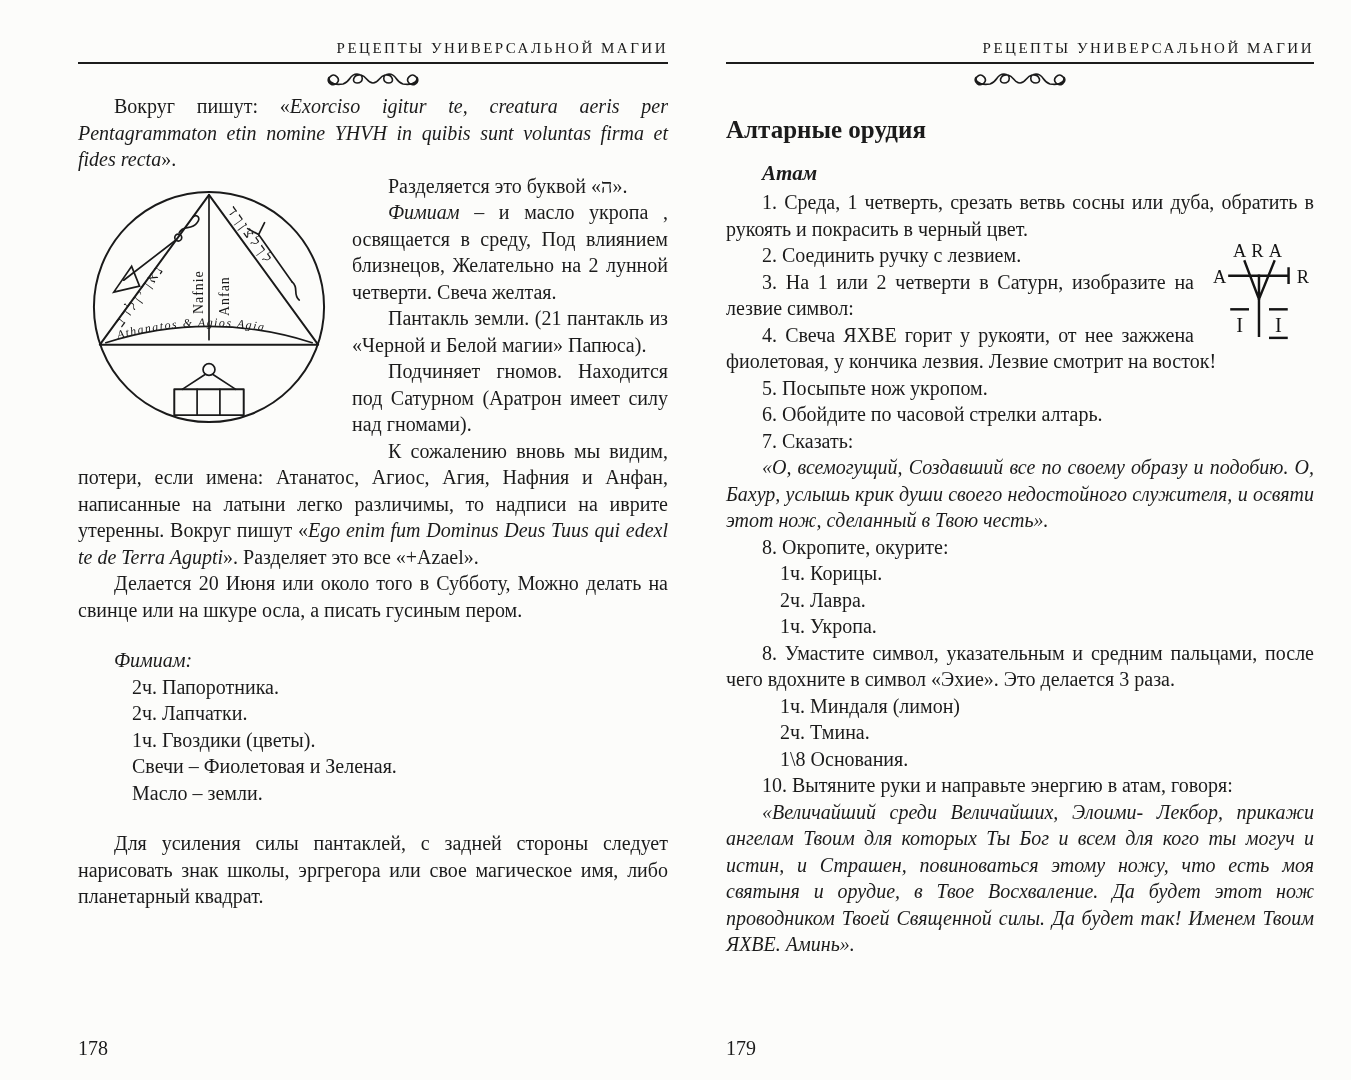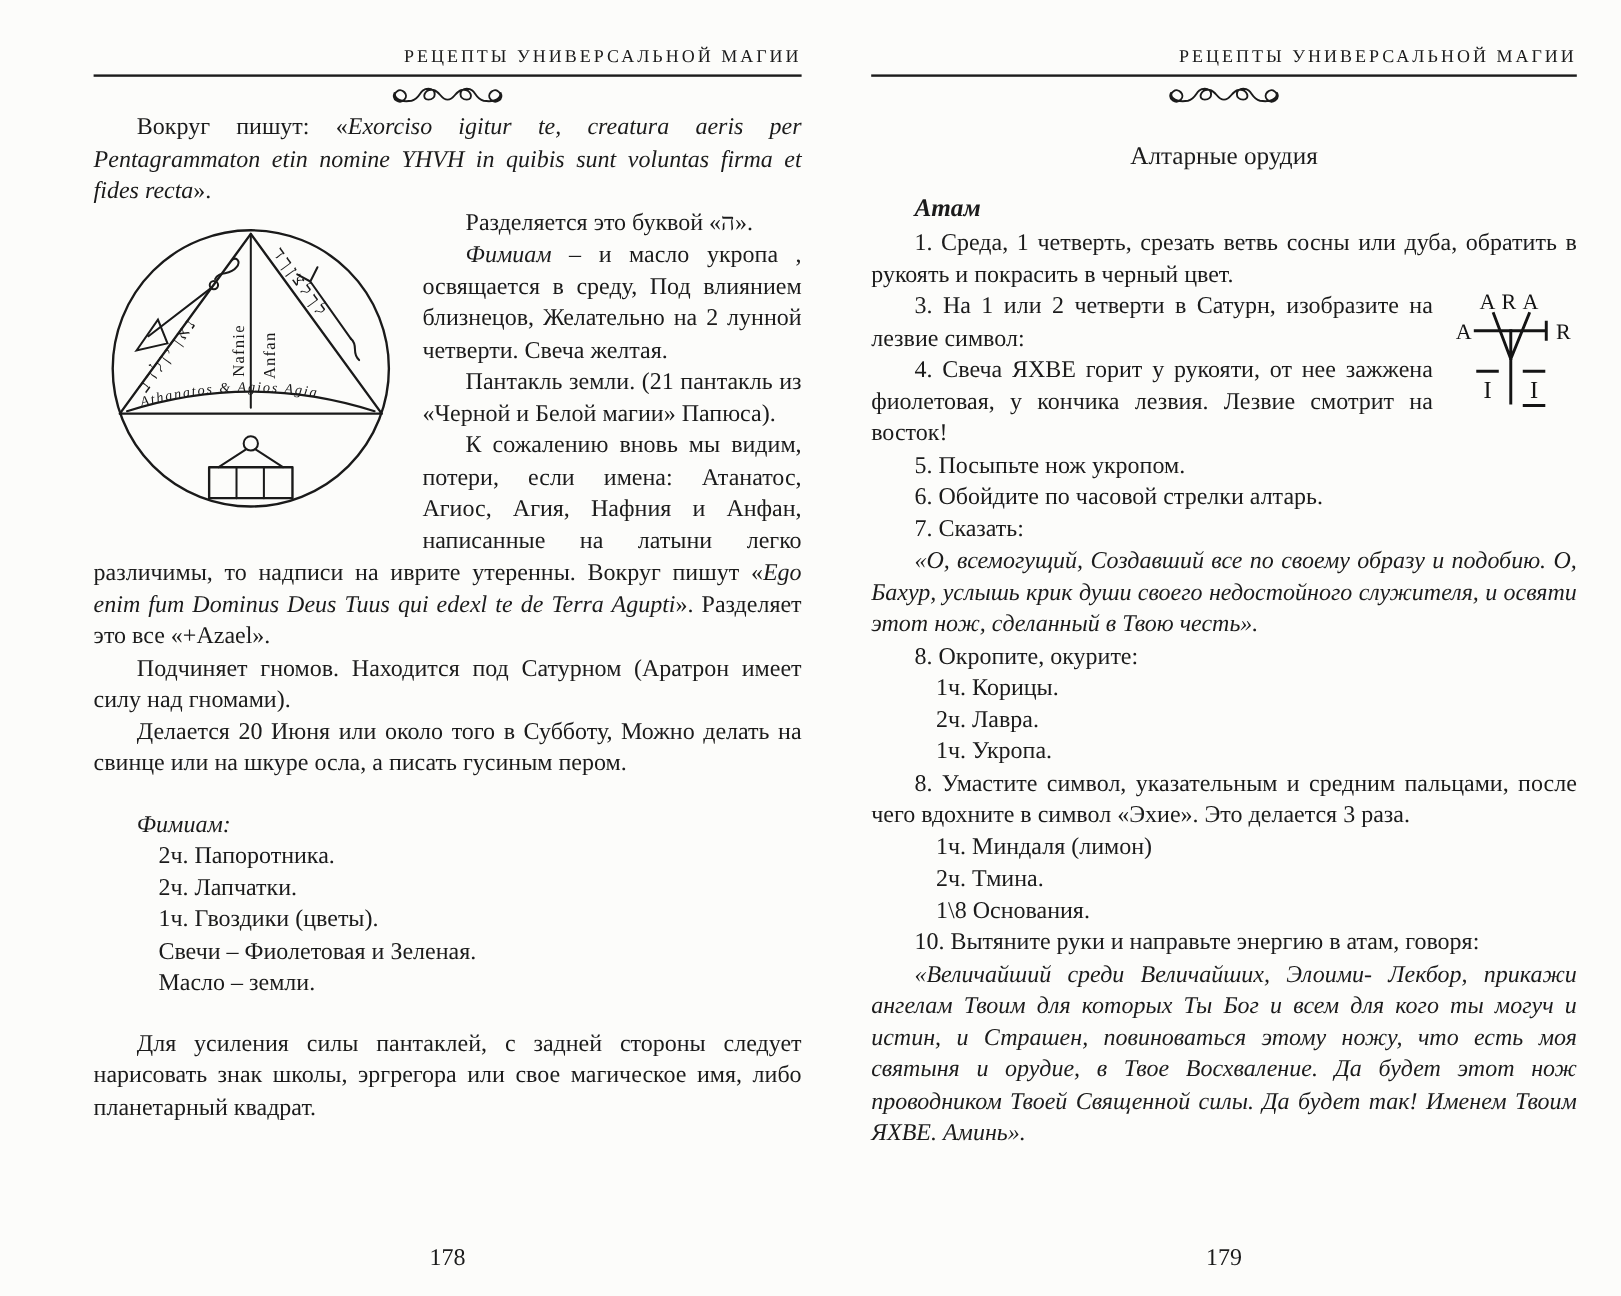--- a/index.html
+++ b/index.html
@@ -42,39 +42,39 @@
   .dg-thin{stroke:#1a1a1a;fill:none;stroke-width:1.7;stroke-linecap:round;}
   .dg-name{font-size:14px;fill:#1a1a1a;letter-spacing:1px;}
   .dg-heb{font-size:15px;fill:#1a1a1a;letter-spacing:3px;}
   .dg-arc{font-size:12px;font-style:italic;fill:#1a1a1a;letter-spacing:1.5px;}
 
   .fimiam-block{margin-top:24px;clear:both;}
   .list-item{padding-left:54px;text-align:left;}
   .final-para{margin-top:24px;}
 
   .section-title{
-    text-align:center;font-weight:normal;font-size:21px;
+    text-align:left;font-weight:bold;font-size:25px;
     margin:24px 0 16px 0;text-indent:0;
   }
   .subsection{
     font-weight:bold;font-style:italic;font-size:21px;
     text-indent:36px;margin-bottom:3px;text-align:left;
   }
   .symbol-float{
     float:right;
     width:108px;height:102px;
     margin:0 0 4px 12px;
   }
   .sym-line{stroke:#141414;stroke-width:2.4;fill:none;stroke-linecap:square;}
   .sym-text{font-size:18px;fill:#141414;}
   .sym-i{font-size:20px;fill:#141414;}
 
   .folio{
     position:absolute;left:0;right:0;bottom:20px;
-    text-align:center;font-size:20px;text-indent:0;
+    text-align:left;font-size:20px;text-indent:0;
   }
 </style>
 </head>
 <body>
 
 <div class="spread">
 
   <div class="page page-left">
     <div class="running-head">РЕЦЕПТЫ УНИВЕРСАЛЬНОЙ МАГИИ</div>
     <hr class="head-rule">
@@ -112,22 +112,22 @@
         <circle class="dg-thin" cx="130" cy="188" r="6"></circle>
         <path class="dg-thin" d="M126,193 L103,208 M134,193 L157,208"></path>
         <rect class="dg" x="95" y="208" width="70" height="26"></rect>
         <path class="dg-thin" d="M118,208 L118,234 M141,208 L141,234"></path>
       </g>
     </svg>
 
     <p class="indent">Разделяется это буквой «ה».</p>
     <p class="indent"><span class="it">Фимиам</span><span> – и масло укропа , освящается в среду, Под влиянием близнецов, Желательно на 2 лунной четверти. Свеча желтая.</span></p>
     <p class="indent">Пантакль земли. (21 пантакль из «Черной и Белой магии» Папюса).</p>
+    <p class="indent">Подчиняет гномов. Находится под Сатурном (Аратрон имеет силу над гномами).</p>
     <p class="indent"><span>К сожалению вновь мы видим, потери, если имена: Атанатос, Агиос, Агия, Нафния и Анфан, написанные на латыни легко различимы, то надписи на иврите утеренны. Вокруг пишут «</span><span class="it">Ego enim fum Dominus Deus Tuus  qui edexl te de Terra Agupti</span><span>». Разделяет это все «+Azael».</span></p>
-    <p class="indent">Подчиняет гномов. Находится под Сатурном (Аратрон имеет силу над гномами).</p>
     <p class="indent">Делается 20 Июня или около того в Субботу, Можно делать на свинце или на шкуре осла, а писать гусиным пером.</p>
 
     <div class="fimiam-block">
       <p class="indent it nojust">Фимиам:</p>
       <p class="list-item">2ч. Папоротника.</p>
       <p class="list-item">2ч. Лапчатки.</p>
       <p class="list-item">1ч. Гвоздики (цветы).</p>
       <p class="list-item">Свечи – Фиолетовая и Зеленая.</p>
       <p class="list-item">Масло – земли.</p>
     </div>
@@ -157,20 +157,21 @@
       <text class="sym-text" x="88" y="40">R</text>
       <path class="sym-line" d="M22,33 L80,33 M80,26 L80,40"></path>
       <path class="sym-line" d="M37,19 L51,56 M66,19 L51,56 M51,33 L51,92"></path>
       <path class="sym-line" d="M24,66 L40,66"></path>
       <text class="sym-i" x="32" y="88" text-anchor="middle">I</text>
       <path class="sym-line" d="M62,66 L78,66"></path>
       <text class="sym-i" x="70" y="88" text-anchor="middle">I</text>
       <path class="sym-line" d="M62,94 L78,94"></path>
     </svg>
 
+    <p class="indent">2. Соединить ручку с лезвием.</p>
     <p class="indent">3. На 1 или 2 четверти в Сатурн, изобразите на лезвие символ:</p>
     <p class="indent">4. Свеча ЯХВЕ горит у рукояти, от нее зажжена фиолетовая, у кончика лезвия. Лезвие смотрит на восток!</p>
     <p class="indent">5. Посыпьте нож укропом.</p>
     <p class="indent">6. Обойдите по часовой стрелки алтарь.</p>
     <p class="indent">7. Сказать:</p>
     <p class="indent it">«О, всемогущий, Создавший все по своему образу и подобию. О, Бахур, услышь крик души своего недостойного служителя, и освяти этот нож, сделанный в Твою честь».</p>
     <p class="indent">8. Окропите, окурите:</p>
     <p class="list-item">1ч. Корицы.</p>
     <p class="list-item">2ч. Лавра.</p>
     <p class="list-item">1ч. Укропа.</p>

